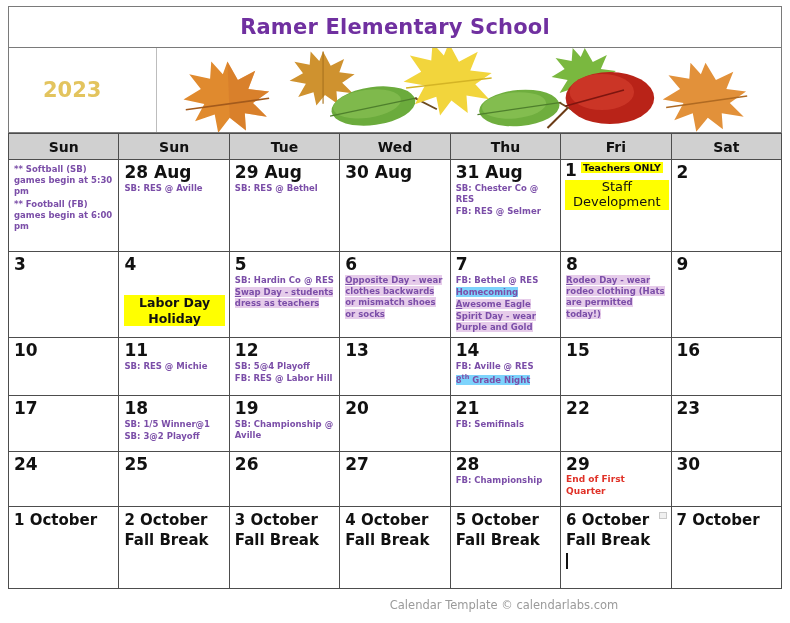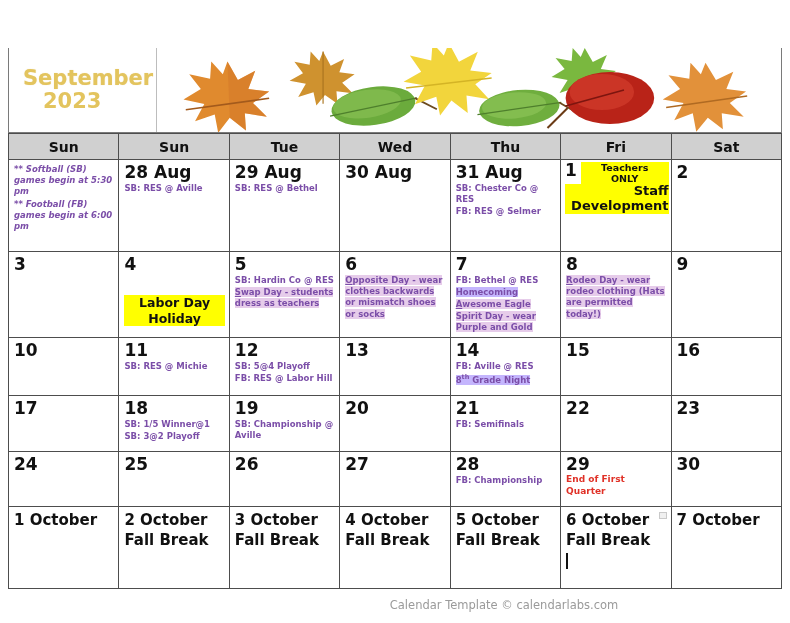--- a/index.html
+++ b/index.html
@@ -90,34 +90,34 @@
     display: inline-block;
   }
   .ev {
     font-size: 8.5px;
     font-weight: bold;
     color: #7b4ea8;
     line-height: 1.32;
     margin-top: 1px;
     word-wrap: break-word;
   }
-  .ev.note { color: #7b4ea8; font-style: italic; }
-  .hl-yellow { background: #c4b5fd; }
+  .ev.note { color: #7b4ea8; }
+  .hl-yellow { background: #7dd3fc; }
   .hl-pink  { background: #e6ccea; margin-top: 20px; }
   .u { text-decoration: underline; }
   .ctr { }
   .red { color: #e03127; font-size: 9px; font-weight: bold; line-height: 1.3; }
   .inline-1 { display:flex; align-items:flex-start; gap:4px; }
   .staffdev {
-    font-size: 13px; font-weight: bold; color: #111; text-align:right;
+    font-size: 13px; font-weight: normal; color: #111; text-align:center;
     line-height: 1.15; background:#ffff00; display:block;
   }
   .teachers-only {
     font-size: 9.5px; font-weight: bold; color:#111; background:#ffff00;
-    padding: 0 18px; display:inline-block;text-align:center;
+    padding: 0 2px; display:inline-block;
   }
   .labor {
     font-size: 12.5px; font-weight: bold; color:#111; background:#ffff00;
     text-align:center; display:block; line-height:1.25; margin-top:21px;
   }
   .r1 { height: 92px; }
   .r2 { height: 86px; }
   .r3 { height: 58px; }
   .r4 { height: 56px; }
   .r5 { height: 55px; }
@@ -145,24 +145,26 @@
     font-size: 11.5px;
     font-family: "DejaVu Sans", "Liberation Sans", sans-serif;
   }
   .footer .fx { padding-left: 210px; }
 </style>
 </head>
 <body>
 
 <div class="page">
 
+  <div class="title-bar">
+    <div class="title-text">Ramer Elementary School</div>
+  </div>
 
   <div class="banner-row">
     <div class="month-cell">
-      <div class="month-name">September</div>
       <div class="month-year">2023</div>
     </div>
     <div class="banner-art">
       <svg viewBox="0 0 620 84" preserveAspectRatio="none" aria-hidden="true">
 
         <g transform="translate(70,48) scale(1.15)">
           <path d="M0,-30 L9,-14 L24,-22 L18,-6 L36,-4 L22,6 L34,18 L15,15 L16,30 L2,19 L-8,32 L-11,16 L-28,22 L-20,7 L-38,3 L-23,-6 L-33,-19 L-15,-15 L-14,-30 L-4,-19 Z" fill="#e08a2e"></path>
           <path d="M0,-30 L9,-14 L24,-22 L18,-6 L36,-4 L22,6 L34,18 L15,15 L16,30 L2,19 L0,-30 Z" fill="#d4782a" opacity=".55"></path>
           <path d="M-36,12 L36,2" stroke="#a35a1c" stroke-width="1.4" fill="none"></path>
         </g>

